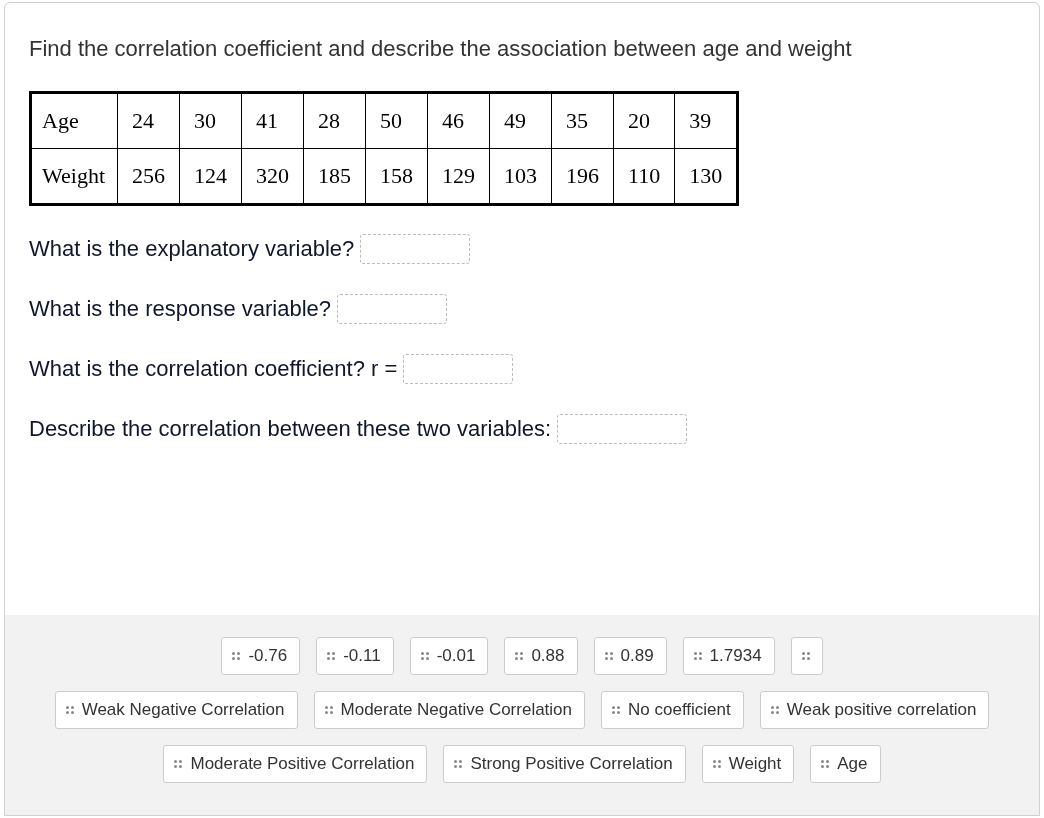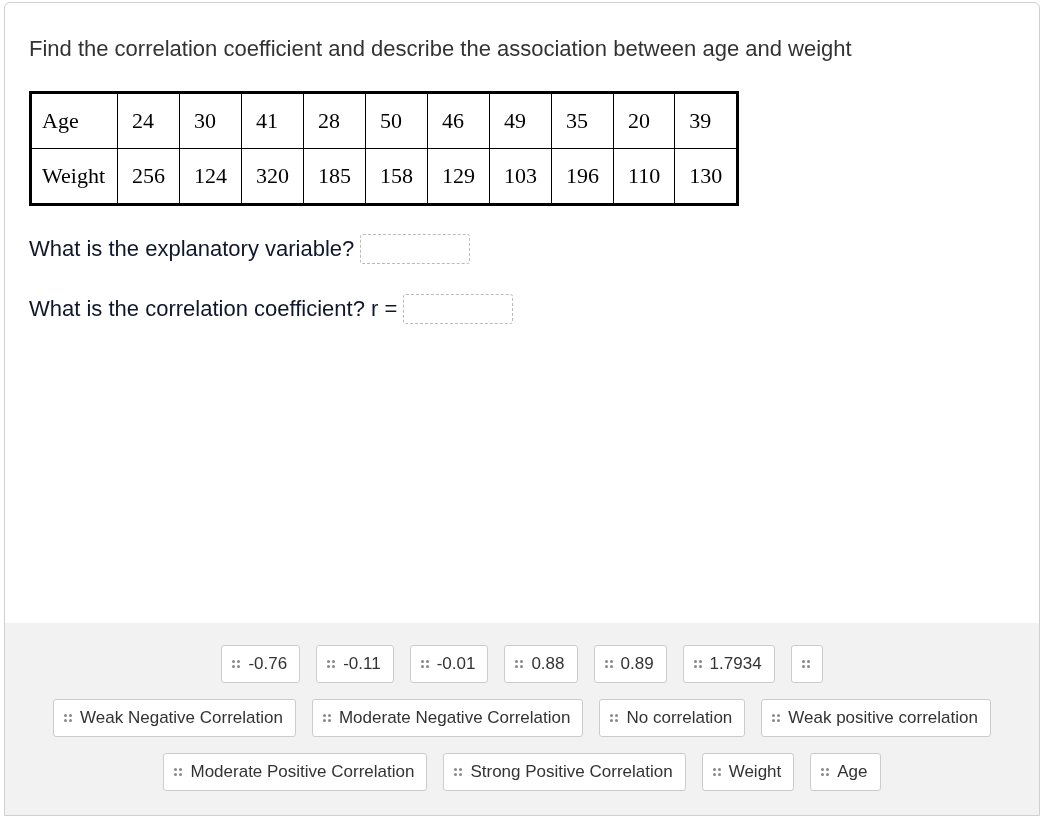--- a/index.html
+++ b/index.html
@@ -66,21 +66,21 @@
       background: #f2f2f2;
       padding: 22px 50px 16px 50px;
     }
     .bank-row {
       display: flex;
       justify-content: center;
       gap: 16px;
       margin-bottom: 16px;
       flex-wrap: nowrap;
     }
-    .bank-row:last-child { margin-bottom: 8px; align-items: flex-end; }
+    .bank-row:last-child { margin-bottom: 16px; align-items: flex-end; }
     .tile {
       background: #fff;
       border: 1px solid #ccc;
       border-radius: 3px;
       padding: 8px 12px 8px 10px;
       font-size: 17px;
       color: #333;
       display: inline-flex;
       align-items: center;
       gap: 8px;
@@ -137,26 +137,34 @@
       <td>130</td>
     </tr>
   </tbody>
     </table>
 
   <div class="prompt-line">
     <span>What is the explanatory variable?</span>
     <span class="drop-zone"></span>
   </div>
 
+  <div class="prompt-line">
+    <span>What is the response variable?</span>
+    <span class="drop-zone"></span>
+  </div>
 
   <div class="prompt-line">
     <span>What is the correlation coefficient? r =</span>
     <span class="drop-zone"></span>
   </div>
 
+  <div class="prompt-line">
+    <span>Describe the correlation between these two variables:</span>
+    <span class="drop-zone wide"></span>
+  </div>
 
   <div class="answer-bank">
     <div class="bank-row">
       <div class="tile">
           <span class="grip">
             <span></span>
             <span></span>
             <span></span>
             <span></span>
           </span>
@@ -235,21 +243,21 @@
           </span>
           <span>Moderate Negative Correlation</span>
         </div>
       <div class="tile">
           <span class="grip">
             <span></span>
             <span></span>
             <span></span>
             <span></span>
           </span>
-          <span>No correlation</span>
+          <span>No coefficient</span>
         </div>
       <div class="tile">
           <span class="grip">
             <span></span>
             <span></span>
             <span></span>
             <span></span>
           </span>
           <span>Weak positive correlation</span>
         </div>

